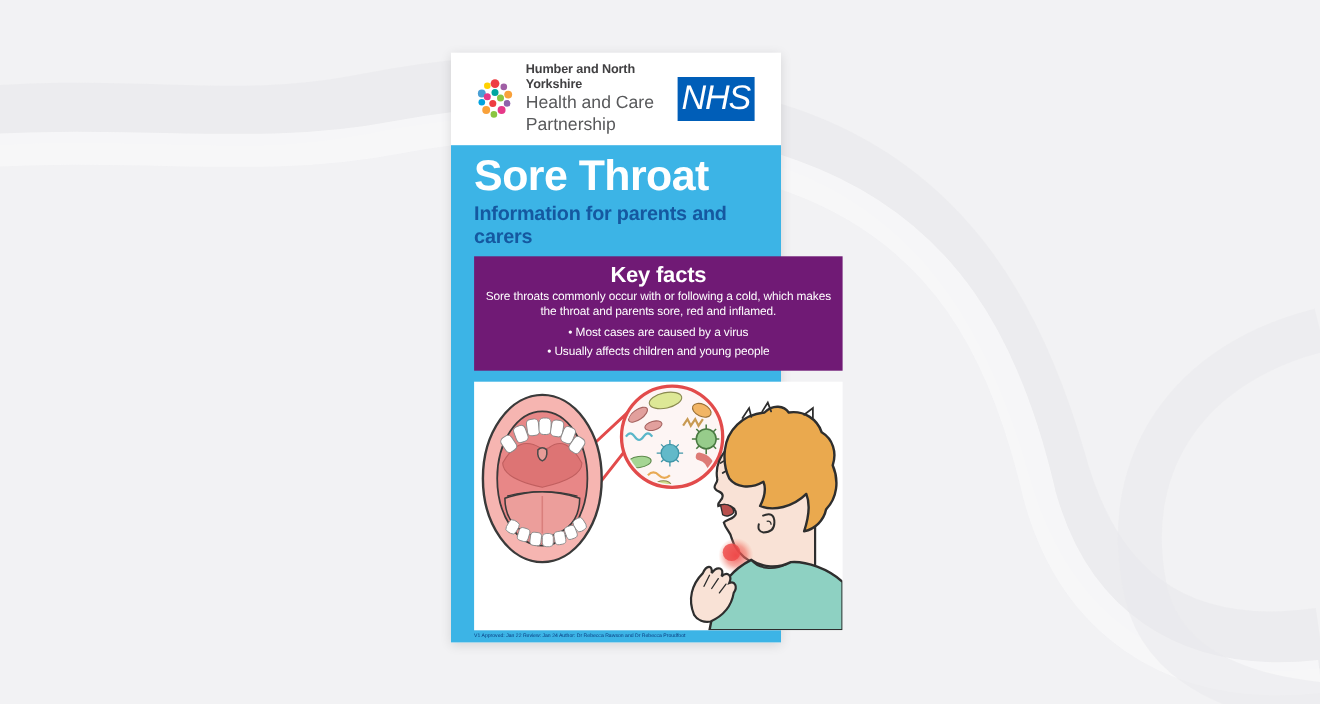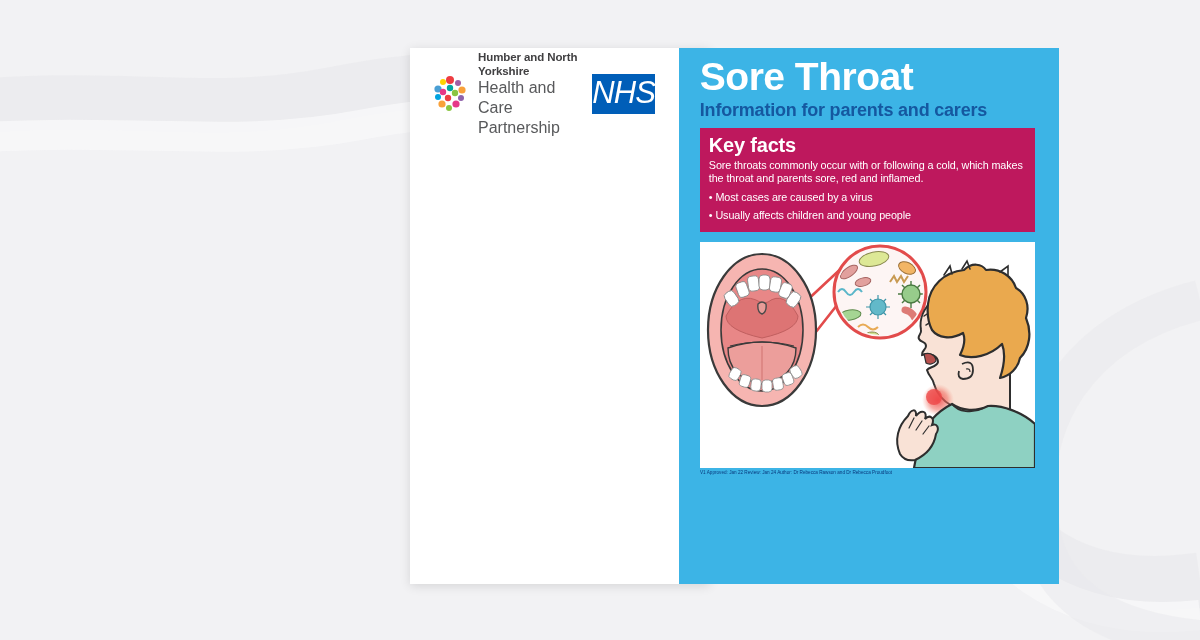--- a/index.html
+++ b/index.html
@@ -8,21 +8,21 @@
     font-family:"Liberation Sans", sans-serif;
     background:#f2f2f4;
     position:relative;
   }
   .bg-swirl { position:absolute; left:0; top:0; width:1200px; height:640px; z-index:0; }
 
   .poster {
     position:absolute; left:410px; top:48px; width:300px; height:536px;
     background:#ffffff; z-index:2;
     box-shadow:0 2px 10px rgba(0,0,0,0.12);
-    display:flex; 
+    display:flex; flex-direction:column;
   }
 
   
   .poster-header {
     height:92px; background:#ffffff; display:flex; align-items:center;
     justify-content:space-between; padding:0 24px 0 20px;
   }
   .partner-logo { display:flex; align-items:center; }
   .partner-logo svg { width:40px; height:42px; flex:0 0 auto; }
   .partner-text { margin-left:8px; line-height:1.25; }
@@ -43,22 +43,22 @@
   .title {
     color:#ffffff; font-weight:bold; font-size:39px; line-height:44px;
     letter-spacing:-0.5px;
   }
   .subtitle {
     color:#1558a0; font-weight:bold; font-size:18px; line-height:21px;
     margin-top:1px; letter-spacing:-0.2px;
   }
 
   .keyfacts {
-    margin-top:7px; background:#be185d; color:#ffffff;
-    width:335px; height:104px; padding:5px 9px 0 9px;
+    margin-top:7px; background:#701a75; color:#ffffff;
+    width:335px; height:104px; padding:5px 9px 0 9px;text-align:center;
   }
   .keyfacts-heading { font-size:20px; font-weight:bold; line-height:24px; letter-spacing:-0.2px; }
   .keyfacts-intro { font-size:10.8px; line-height:12.5px; margin-top:2px; letter-spacing:-0.1px; }
   .keyfacts-bullets { margin-top:4px; }
   .kf-bullet { font-size:10.8px; line-height:12px; margin-top:6.5px; letter-spacing:-0.1px; }
   .kf-bullet::before { content:"• "; }
 
   .illustration-panel {
     margin-top:10px; background:#ffffff; width:335px; height:226px; overflow:hidden;
   }

